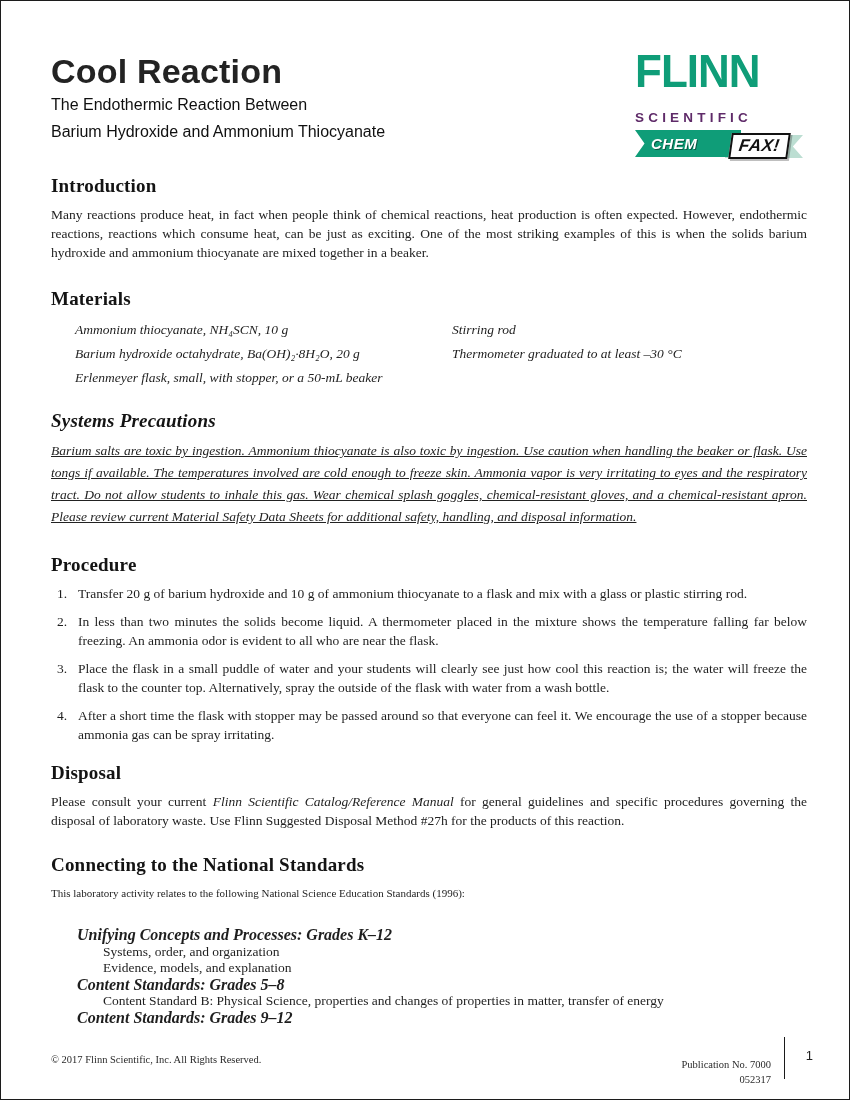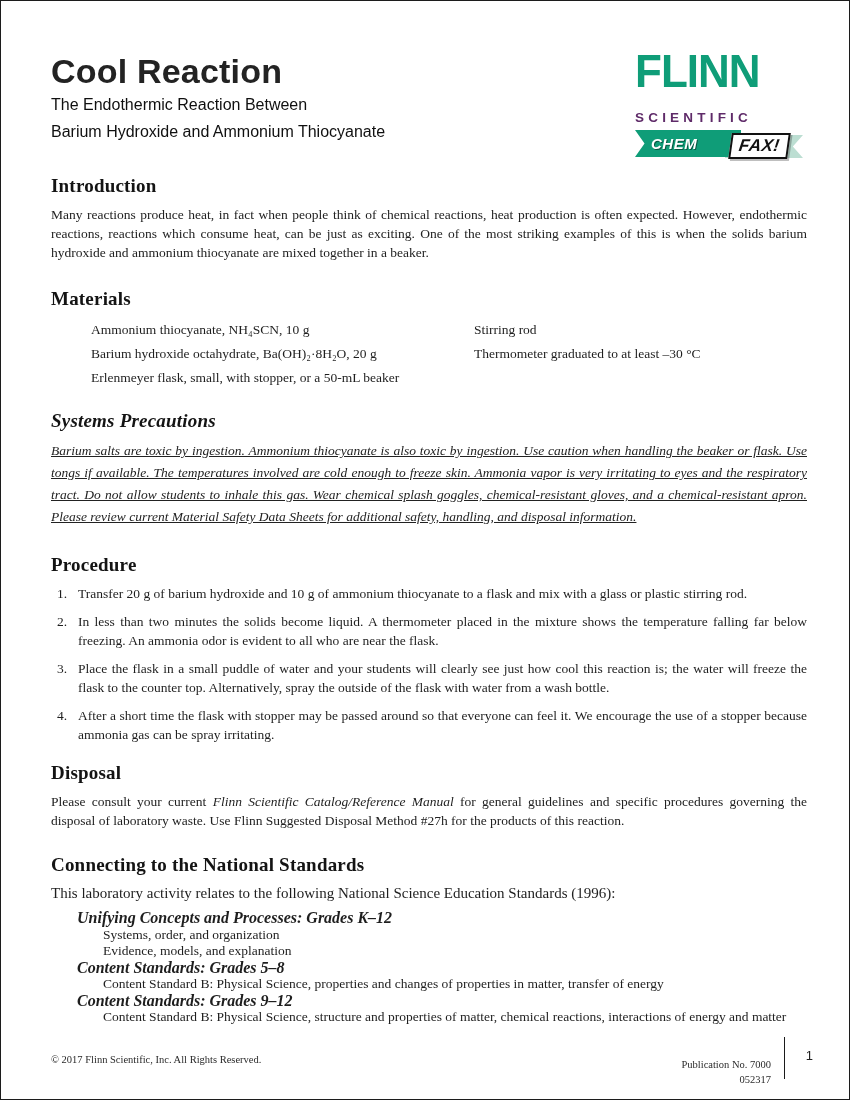--- a/index.html
+++ b/index.html
@@ -67,28 +67,28 @@
 
   
   .sec-heading{
     font-size:19px;font-weight:700;color:#141414;
     margin:26px 0 8px 0;letter-spacing:0.2px;
   }
   .sec-heading.italic{font-style:italic;}
   .body-text{font-size:13.5px;line-height:19px;text-align:justify;color:#222;}
   .body-text.italic{font-style:italic;line-height:22px;text-decoration:underline;}
 
-  .materials-grid{display:grid;grid-template-columns:365px 1fr;column-gap:18px;margin-left:40px;}
+  .materials-grid{display:grid;grid-template-columns:365px 1fr;column-gap:12px;margin-left:24px;font-style:italic;}
   .materials-col div{font-size:13.5px;line-height:24px;white-space:nowrap;}
 
   .steps{list-style:none;margin:4px 0 0 0;padding:0;}
   .steps li{position:relative;padding-left:27px;margin-bottom:9px;font-size:13.5px;line-height:19px;text-align:justify;}
   .steps .num{position:absolute;left:6px;top:0;}
 
-  .std-intro{font-size:15px;line-height:19px;margin-bottom:7px;}
+  .std-intro{font-size:11px;line-height:19px;margin-bottom:24px;}
   .std-group-label{font-size:16px;font-weight:700;font-style:italic;margin-left:26px;line-height:16.5px;}
   .std-item{font-size:13.5px;margin-left:52px;line-height:16.5px;text-align:justify;}
 
   
   .footer-copy{
     position:absolute;left:50px;bottom:34px;
     font-size:10.5px;color:#2a2a2a;
   }
   .footer-pub{
     position:absolute;right:78px;bottom:12px;
@@ -176,21 +176,20 @@
 
     <div class="sec-heading" style="margin-top:24px;">Connecting to the National Standards</div>
     <div class="std-intro">This laboratory activity relates to the following National Science Education Standards (1996):</div>
     <div>
       <div class="std-group-label">Unifying Concepts and Processes: Grades K–12</div>
       <div class="std-item">Systems, order, and organization</div>
       <div class="std-item">Evidence, models, and explanation</div>
       <div class="std-group-label">Content Standards: Grades 5–8</div>
       <div class="std-item">Content Standard B: Physical Science, properties and changes of properties in matter, transfer of energy</div>
       <div class="std-group-label">Content Standards: Grades 9–12</div>
-      <div class="std-item">Content Standard B: Physical Science, structure and properties of matter, chemical reactions, interactions of energy and matter</div>
     </div>
 
   </div>
 
   <div class="footer-copy">© 2017 Flinn Scientific, Inc. All Rights Reserved.</div>
   <div class="footer-pub">
     <div>Publication No. 7000</div>
     <div>052317</div>
   </div>
   <div class="footer-bar"></div>

